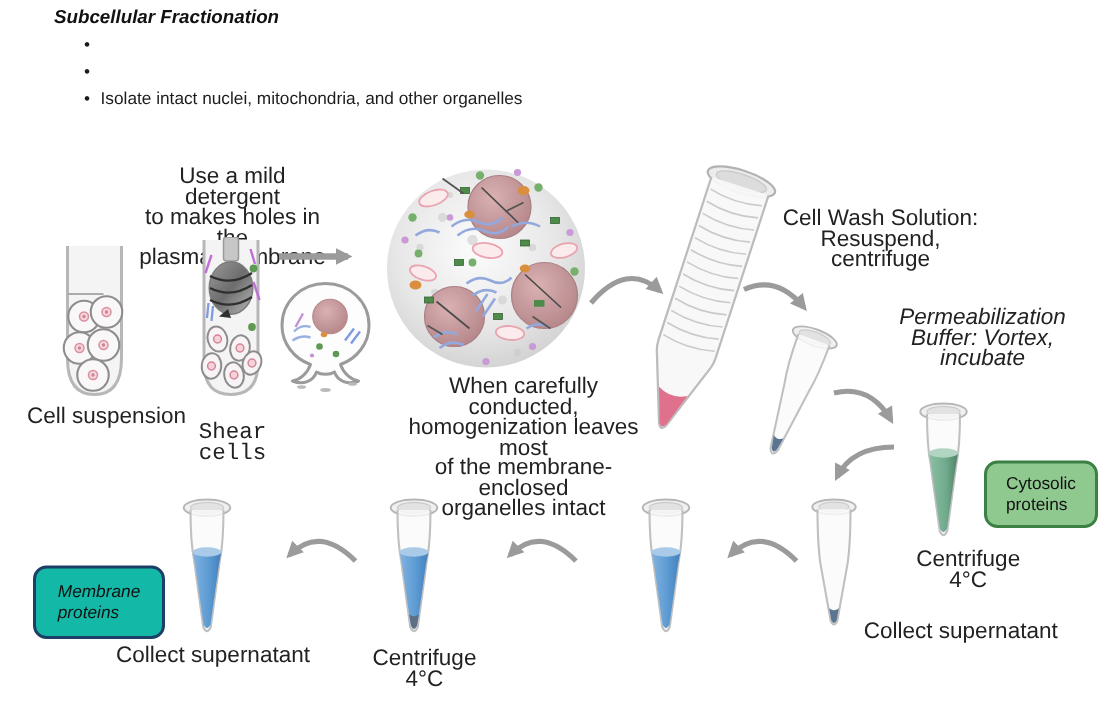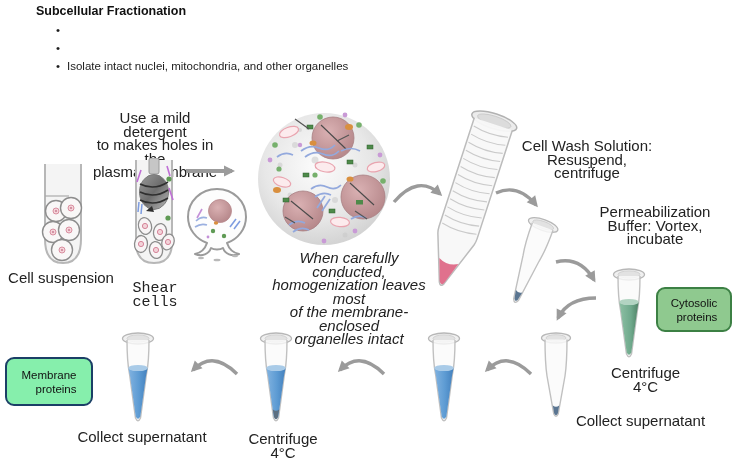--- a/index.html
+++ b/index.html
@@ -1,30 +1,30 @@
 <!DOCTYPE html>
 <html><head>
 <meta charset="utf-8">
 <style>
   html,body{margin:0;padding:0;background:#fff;}
   .stage{position:relative;width:740px;height:469px;background:#ffffff;overflow:hidden;
          font-family:"Liberation Sans",sans-serif;color:#1c1c1c;}
   .abs{position:absolute;}
   
-  .title{position:absolute;left:36px;top:4px;font-size:12.5px;font-weight:bold;color:#111;}
+  .title{position:absolute;left:36px;top:4px;font-size:12.5px;font-weight:bold;color:#111;font-style:italic;}
   .bullets{position:absolute;left:56px;top:23px;width:620px;}
   .bullet{display:flex;gap:7px;font-size:11.5px;line-height:14px;margin-bottom:4px;white-space:pre-line;}
   .bullet .dot{flex:0 0 auto;}
   
   .lbl{position:absolute;font-size:15px;line-height:13.5px;color:#222;text-align:center;white-space:pre-line;}
   
-  .badge{position:absolute;display:flex;align-items:center;justify-content:center;text-align:right;
-         white-space:pre-line;font-size:11.5px;line-height:14px;color:#111;border-radius:9px;}
+  .badge{position:absolute;display:flex;align-items:center;justify-content:center;text-align:left;
+         white-space:pre-line;font-size:11.5px;line-height:14px;color:#111;border-radius:9px;margin-top:20px;}
   .badge-cyto{left:656px;top:287px;width:72px;height:41px;background:#8fc98f;border:2px solid #3c8044;}
-  .badge-memb{left:5px;top:357px;width:84px;height:45px;background:#86efac;border:2px solid #1b3f66;}
+  .badge-memb{left:22px;top:357px;width:84px;height:45px;background:#14b8a6;border:2px solid #1b3f66;font-style:italic;}
   .conical{transform:rotate(18deg);}
   .tilted{transform:rotate(20deg);}
   svg{display:block;}
 </style>
 </head>
 <body>
 
 <div class="stage">
 
   <svg width="0" height="0" style="position:absolute" aria-hidden="true">
@@ -88,21 +88,21 @@
         <circle cx="26" cy="88" r="3"></circle>
     </g>
     <g fill="#cc8397">
       <circle cx="20" cy="49" r="1.1"></circle>
         <circle cx="35" cy="46" r="1.1"></circle>
         <circle cx="17" cy="70" r="1.1"></circle>
       <circle cx="33" cy="68" r="1.1"></circle>
         <circle cx="26" cy="88" r="1.1"></circle>
     </g>
   </svg>
-  <div class="lbl" style="left:5px;top:271px;width:112px;">Cell suspension</div>
+  <div class="lbl" style="left:15px;top:271px;width:112px;">Cell suspension</div>
 
   <svg class="abs" style="left:127px;top:158px;" width="54" height="112" viewBox="0 0 54 112">
     <path d="M9,2 L9,84 Q9,105 27,105 Q45,105 45,84 L45,2" fill="#f4f4f4" stroke="#b7b7b7" stroke-width="2"></path>
     <rect x="22" y="0" width="10" height="16" rx="2" fill="#c6c6c6" stroke="#9a9a9a"></rect>
     <ellipse cx="27" cy="34" rx="14.5" ry="17.5" fill="url(#gPestle)" stroke="#7c7c7c"></ellipse>
     <g stroke="#2f2f2f" stroke-width="1.5" fill="none">
       <path d="M13,26 Q27,33 41,24"></path>
         <path d="M13,34 Q27,41 41,32"></path>
         <path d="M13,42 Q27,49 41,40"></path>
     </g>
@@ -243,21 +243,21 @@
         <ellipse cx="95" cy="74" rx="3.5" ry="2.6"></ellipse>
     </g>
     <g stroke="#555" stroke-width="1.2">
       <path d="M40,14 l14,10"></path>
         <path d="M100,106 l12,8"></path>
         <path d="M30,112 l10,6"></path>
         <path d="M82,36 l12,-6"></path>
     </g>
   </svg>
 
-  <div class="lbl" style="left:263px;top:251px;width:172px;font-style:italic;">When carefully conducted,
+  <div class="lbl" style="left:263px;top:251px;width:172px;">When carefully conducted,
 homogenization leaves most
 of the membrane-enclosed
 organelles intact</div>
 
   <svg class="abs" style="left:390px;top:170px;" width="62" height="38" viewBox="0 0 62 38">
     <path d="M4,32 Q28,4 50,24" stroke="#9b9b9b" stroke-width="3.4" fill="none" marker-end="url(#ah)"></path>
   </svg>
 
   <svg class="abs conical" style="left:420px;top:104px;" width="96" height="196" viewBox="0 0 96 196">
     <ellipse cx="48" cy="13" rx="23.5" ry="7.5" fill="#ececec" stroke="#b2b2b2" stroke-width="1.5"></ellipse>
@@ -288,21 +288,21 @@
     <path d="M4,10 Q26,0 44,22" stroke="#9b9b9b" stroke-width="3.4" fill="none" marker-end="url(#ah)"></path>
   </svg>
 
   <svg class="abs tilted" style="left:506px;top:214px;" width="46" height="100" viewBox="0 0 46 100">
     <ellipse cx="23" cy="8.5" rx="15.5" ry="5.5" fill="#f0f0f0" stroke="#b7b7b7" stroke-width="1.3"></ellipse>
     <ellipse cx="23" cy="8.5" rx="11" ry="3.6" fill="#e2e2e2" stroke="#cccccc" stroke-width="0.8"></ellipse>
     <path d="M12,10 C12,24 12.5,34 14.5,44 L20.5,88 Q23,93.5 25.5,88 L31.5,44 C33.5,34 34,24 34,10" fill="#fafafa" fill-opacity="0.85" stroke="#c0c0c0" stroke-width="1.4"></path>
     <path d="M19.6,79 L21.2,87.5 Q23,91 24.8,87.5 L26.4,79 Q23,81.5 19.6,79 Z" fill="#5a7591"></path>
   </svg>
 
-  <div class="lbl" style="left:585px;top:205px;width:140px;">Permeabilization
+  <div class="lbl" style="left:585px;top:205px;width:140px;font-style:italic;">Permeabilization
 Buffer: Vortex, incubate</div>
 
   <svg class="abs" style="left:552px;top:254px;" width="54" height="38" viewBox="0 0 54 38">
     <path d="M4,8 Q28,2 42,26" stroke="#9b9b9b" stroke-width="3.4" fill="none" marker-end="url(#ah)"></path>
   </svg>
 
   <svg class="abs" style="left:606px;top:266px;" width="46" height="100" viewBox="0 0 46 100">
     <ellipse cx="23" cy="8.5" rx="15.5" ry="5.5" fill="#f0f0f0" stroke="#b7b7b7" stroke-width="1.3"></ellipse>
     <ellipse cx="23" cy="8.5" rx="11" ry="3.6" fill="#e2e2e2" stroke="#cccccc" stroke-width="0.8"></ellipse>
     <path d="M12,10 C12,24 12.5,34 14.5,44 L20.5,88 Q23,93.5 25.5,88 L31.5,44 C33.5,34 34,24 34,10" fill="#fafafa" fill-opacity="0.8" stroke="#c0c0c0" stroke-width="1.4"></path>

